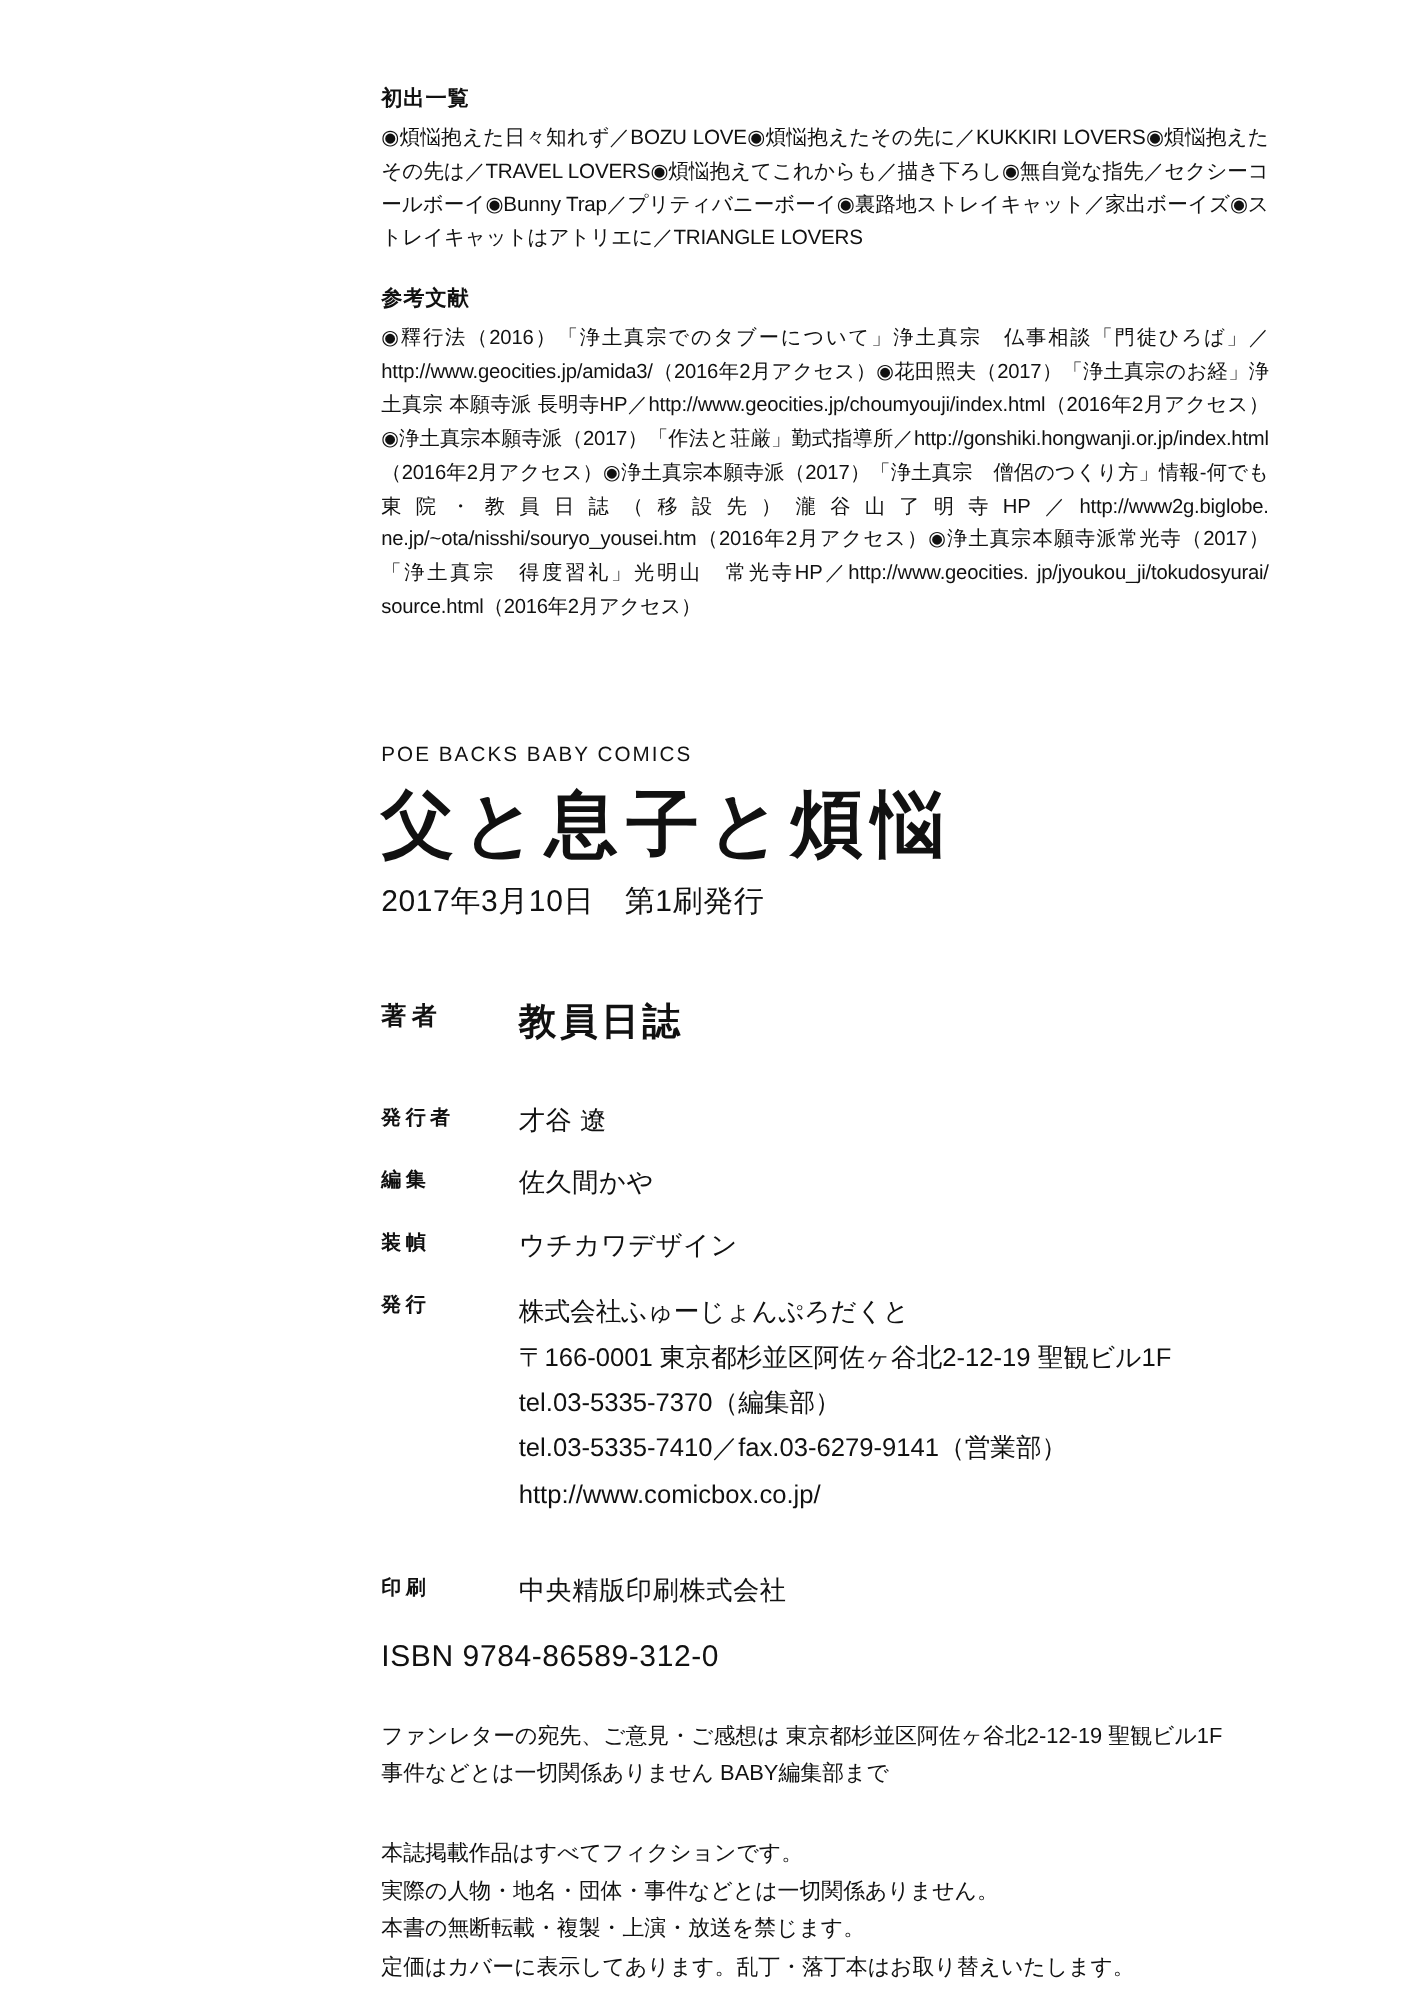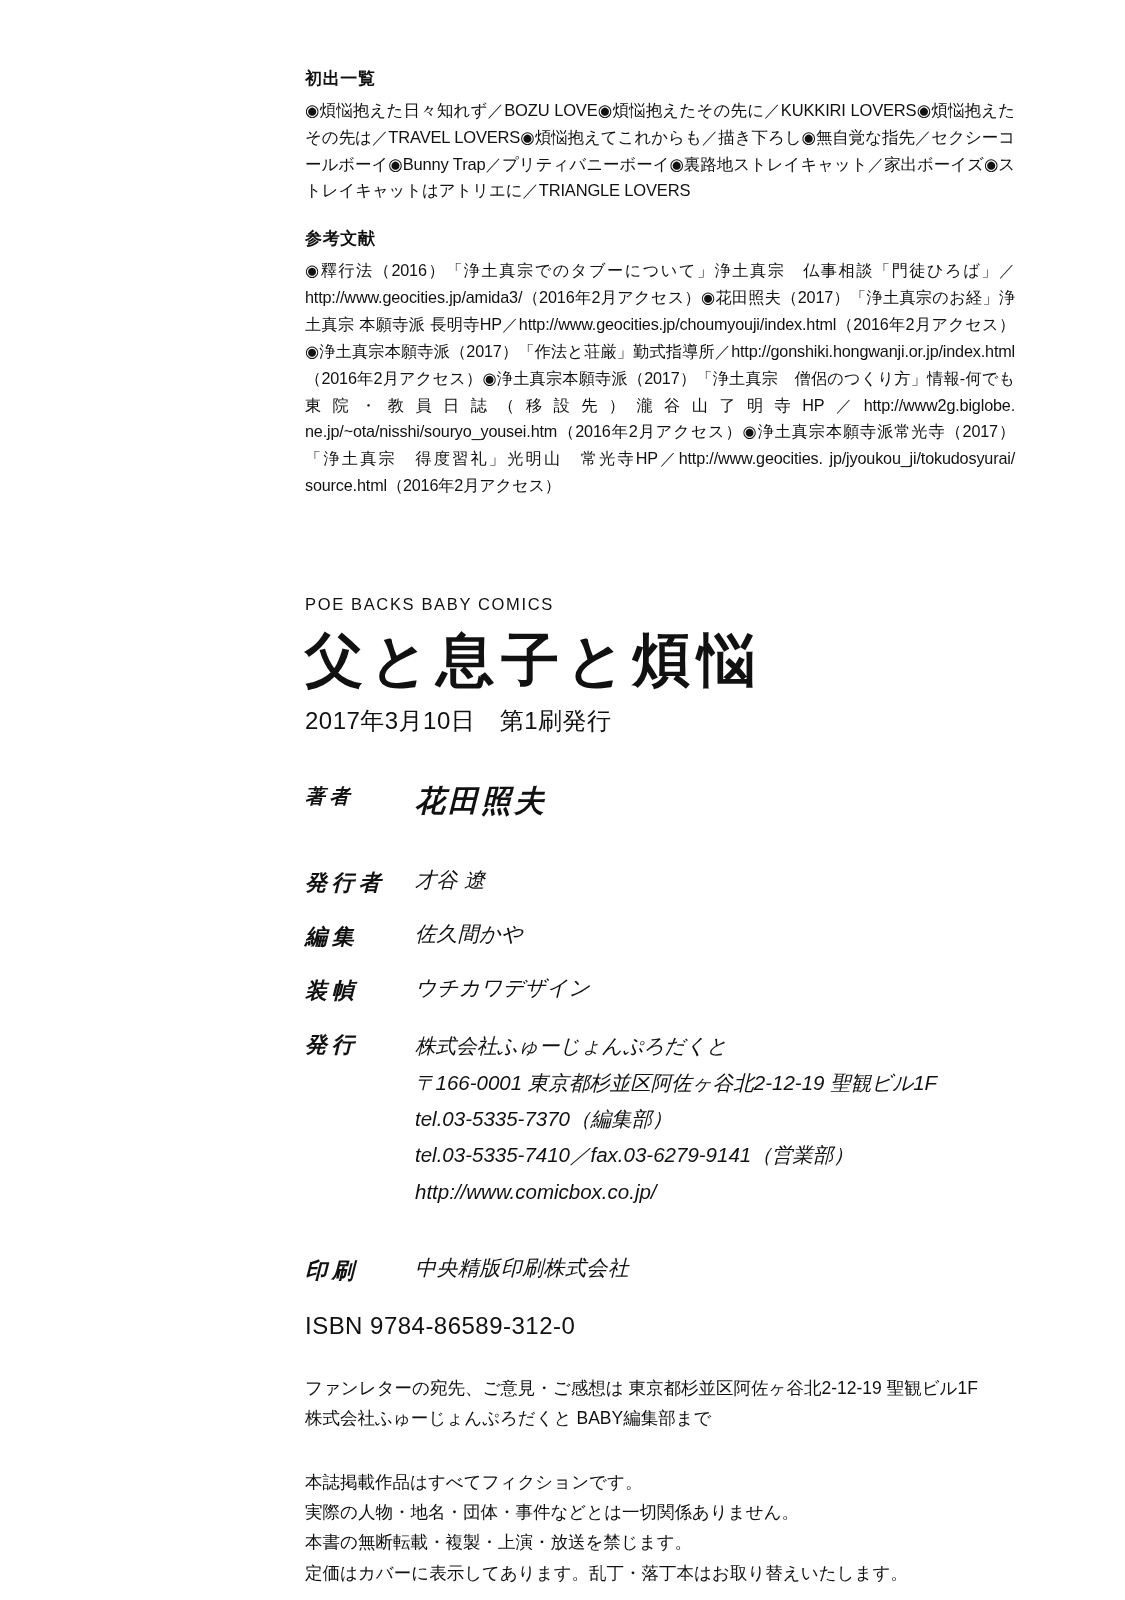--- a/index.html
+++ b/index.html
@@ -68,32 +68,31 @@
     white-space: nowrap;
   }
   .pub-date {
     margin-top: 12px;
     font-size: 24px;
     letter-spacing: 0.02em;
   }
 
   
   .credits {
-    margin-top: 44px;
+    margin-top: 60px;
     border-collapse: collapse;
-    font-style: italic;
   }
   .credits td {
     vertical-align: top;
     padding: 0;
   }
   .credits td.label {
     width: 110px;
     font-weight: bold;
-    font-size: 22px;
+    font-size: 16px;
     letter-spacing: 0.22em;
     padding-top: 2px;
     white-space: nowrap;
   }
   .credits td.value {
     font-size: 21px;
     letter-spacing: 0.02em;
     padding-left: 0px;
   }
   .row-author td.label { font-size: 20px; }
@@ -143,21 +142,21 @@
     <p class="block refs">◉釋行法（2016）「浄土真宗でのタブーについて」浄土真宗　仏事相談「門徒ひろば」／http://www.geocities.jp/amida3/（2016年2月アクセス）◉花田照夫（2017）「浄土真宗のお経」浄土真宗 本願寺派 長明寺HP／http://www.geocities.jp/choumyouji/index.html（2016年2月アクセス）◉浄土真宗本願寺派（2017）「作法と荘厳」勤式指導所／http://gonshiki.hongwanji.or.jp/index.html（2016年2月アクセス）◉浄土真宗本願寺派（2017）「浄土真宗　僧侶のつくり方」情報-何でも東院・教員日誌（移設先）瀧谷山了明寺HP／http://www2g.biglobe. ne.jp/~ota/nisshi/souryo_yousei.htm（2016年2月アクセス）◉浄土真宗本願寺派常光寺（2017）「浄土真宗　得度習礼」光明山　常光寺HP／http://www.geocities. jp/jyoukou_ji/tokudosyurai/ source.html（2016年2月アクセス）</p>
 
     <div class="imprint-label">POE BACKS BABY COMICS</div>
     <div class="book-title">父と息子と煩悩</div>
     <div class="pub-date">2017年3月10日　第1刷発行</div>
 
     <table class="credits">
       <tbody>
         <tr class="row-author">
           <td class="label">著者</td>
-          <td class="value">花田照夫</td>
+          <td class="value">教員日誌</td>
         </tr>
         <tr class="spacer-row">
             <td></td>
             <td></td>
           </tr>
         <tr>
           <td class="label">発行者</td>
           <td class="value">才谷 遼</td>
         </tr>
         <tr class="small-gap">
@@ -198,21 +197,21 @@
           <td class="label">印刷</td>
           <td class="value">中央精版印刷株式会社</td>
         </tr>
       </tbody>
     </table>
 
     <div class="isbn">ISBN 9784-86589-312-0</div>
 
     <div class="fan">
       <div class="nowrap">ファンレターの宛先、ご意見・ご感想は 東京都杉並区阿佐ヶ谷北2-12-19 聖観ビル1F</div>
-      <div class="nowrap">株式会社ふゅーじょんぷろだくと BABY編集部まで</div>
+      <div class="nowrap">事件などとは一切関係ありません BABY編集部まで</div>
     </div>
 
     <div class="notes">
       <div>本誌掲載作品はすべてフィクションです。</div>
       <div>実際の人物・地名・団体・事件などとは一切関係ありません。</div>
       <div>本書の無断転載・複製・上演・放送を禁じます。</div>
       <div>定価はカバーに表示してあります。乱丁・落丁本はお取り替えいたします。</div>
     </div>
 
   </div>

